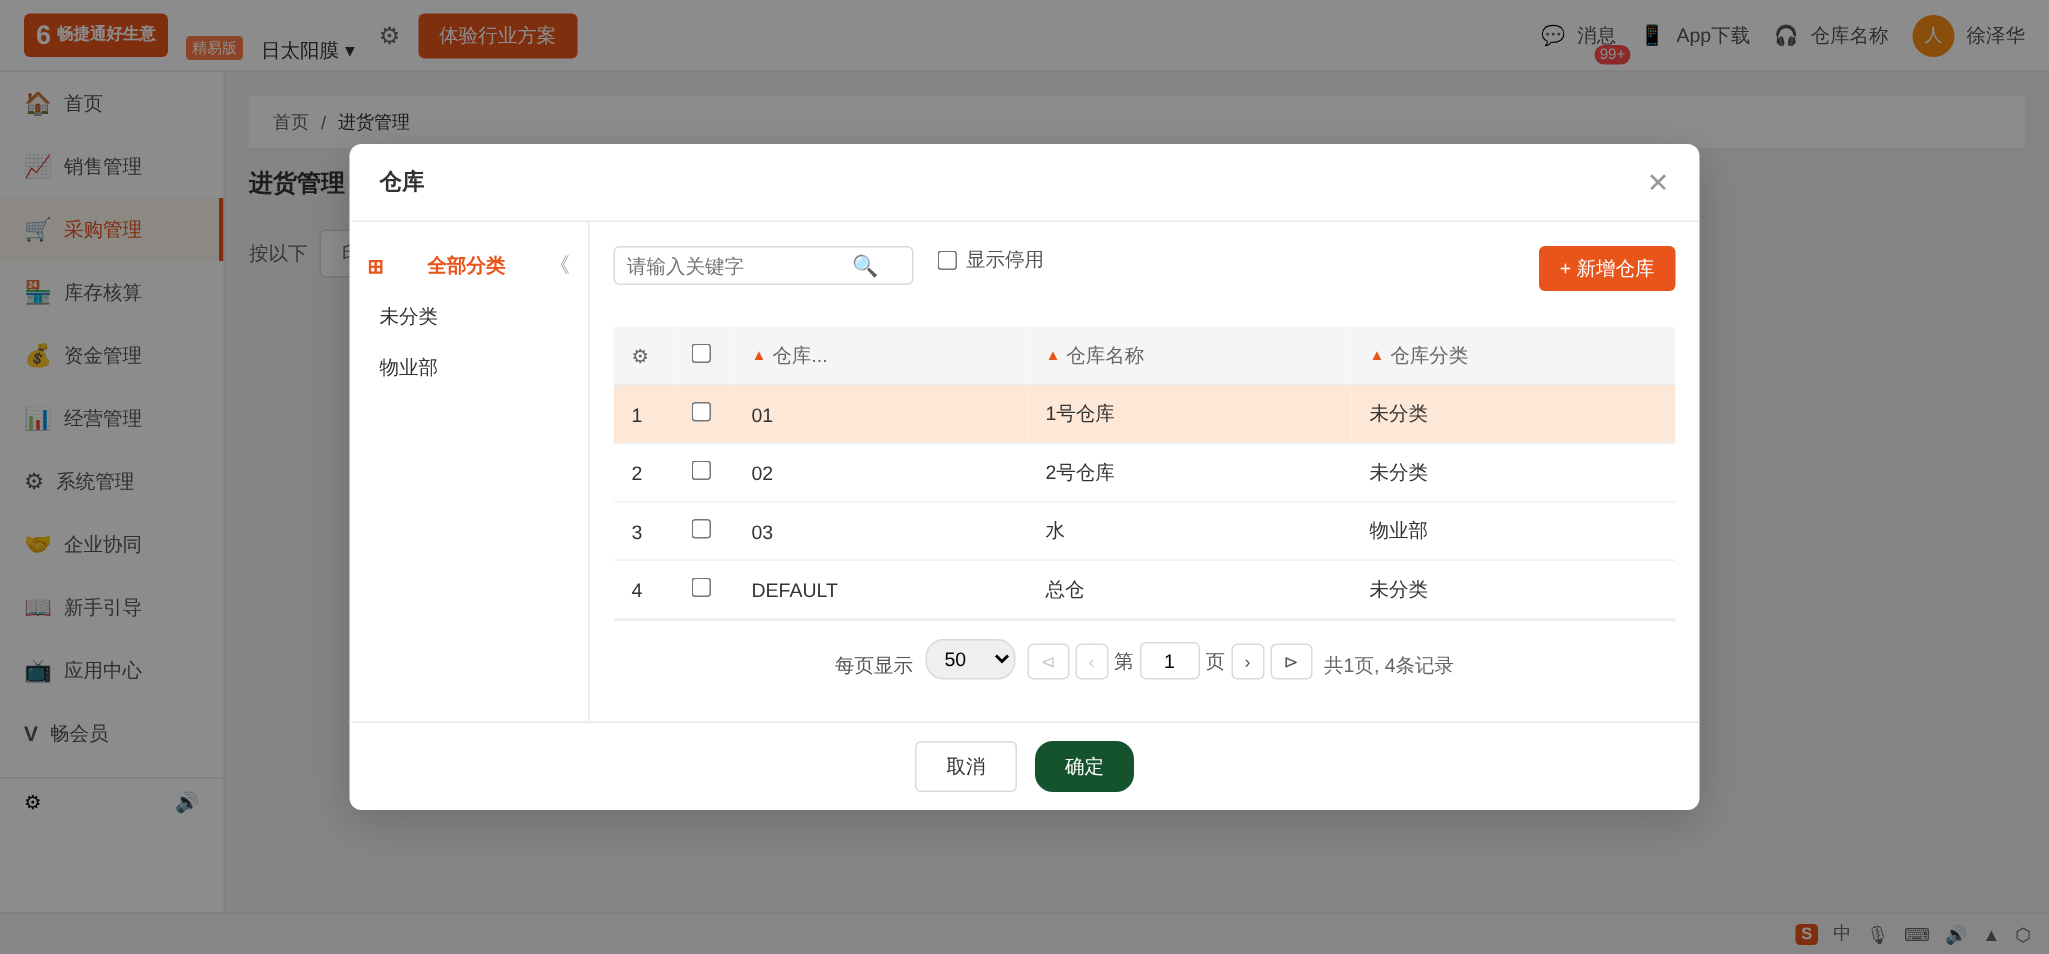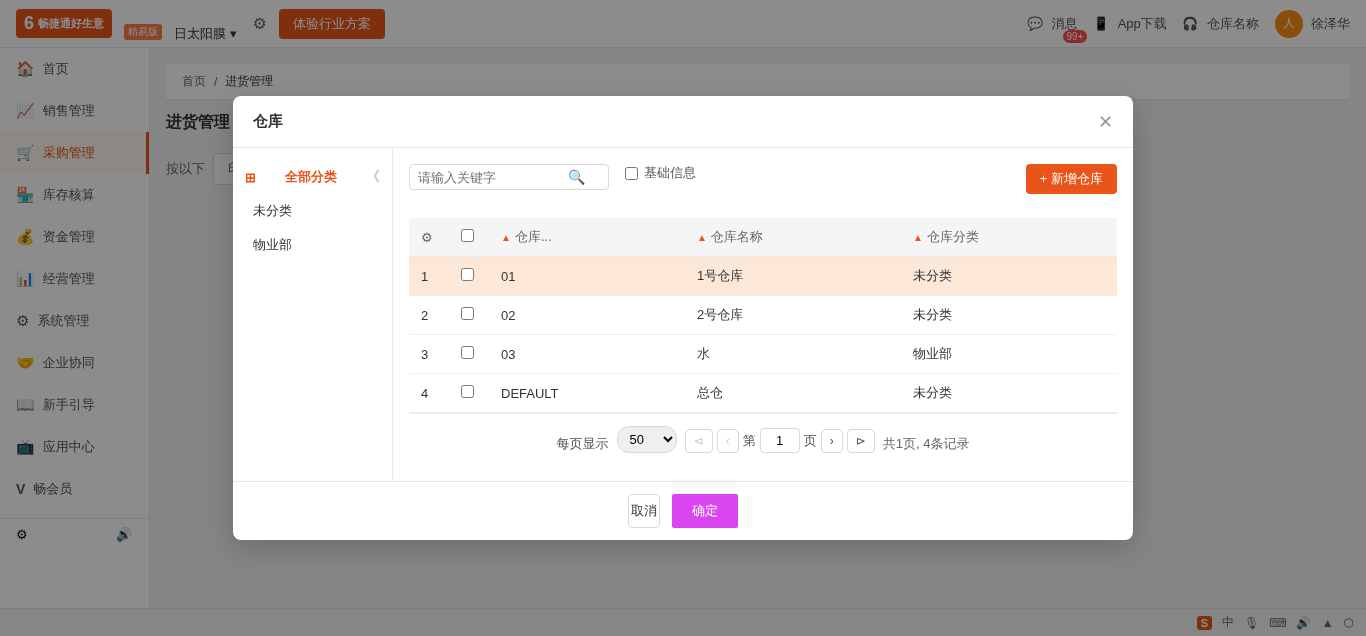--- a/index.html
+++ b/index.html
@@ -77,22 +77,22 @@
     .modal-footer-pagination { border-top: 1px solid #e8e8e8; padding: 12px 16px; display: flex; align-items: flex-end; justify-content: center; gap: 8px; font-size: 13px; color: #555; }
     .page-select { border: 1px solid #d9d9d9; border-radius: 12px; padding: 4px 8px; font-size: 13px; cursor: pointer; }
     .page-nav { display: flex; align-items: center; gap: 4px; }
     .page-nav button { background: #fff; border: 1px solid #d9d9d9; border-radius: 4px; padding: 4px 8px; cursor: pointer; color: #555; font-size: 12px; }
     .page-nav button:disabled { color: #ccc; cursor: default; }
     .page-input { border: 1px solid #d9d9d9; border-radius: 4px; padding: 4px 6px; width: 40px; text-align: center; font-size: 13px; }
     .page-total { color: #666; }
 
     
     .modal-confirm { padding: 12px 20px; border-top: 1px solid #e8e8e8; display: flex; justify-content: center; gap: 12px; }
-    .btn-cancel { background: #fff; color: #333; border: 1px solid #d9d9d9; border-radius: 4px; padding: 7px 2px; font-size: 13px; cursor: pointer; }
-    .btn-confirm { background: #d946ef; color: #fff; border: none; border-radius: 2px; padding: 7px 20px; font-size: 13px; cursor: pointer; }
+    .btn-cancel { background: #fff; color: #333; border: 1px solid #d9d9d9; border-radius: 4px; padding: 7px 20px; font-size: 13px; cursor: pointer; }
+    .btn-confirm { background: #14532d; color: #fff; border: none; border-radius: 12px; padding: 7px 20px; font-size: 13px; cursor: pointer; }
 
     
     .statusbar { position: fixed; bottom: 0; left: 0; width: 100%; height: 28px; background: #f5f5f5; border-top: 1px solid #e8e8e8; display: flex; align-items: center; justify-content: flex-end; padding: 0 12px; gap: 10px; font-size: 12px; color: #666; z-index: 50; }
     .status-s-logo { background: #e8541a; color: #fff; border-radius: 3px; padding: 1px 4px; font-weight: bold; font-size: 11px; }
 
     .topbar-section { display: flex; align-items: center; gap: 8px; font-size: 13px; color: #555; cursor: pointer; }
   </style>
 </head>
 <body>
 
@@ -228,21 +228,21 @@
 
     <div class="modal-main">
 
       <div class="modal-toolbar">
         <div class="search-input-wrap">
           <input type="text" placeholder="请输入关键字" style="">
           <span class="search-icon">🔍</span>
         </div>
         <label class="checkbox-label">
           <input type="checkbox" style="">
-          <span>基础信息</span>
+          <span>显示停用</span>
         </label>
         <button class="btn btn-primary modal-toolbar .btn-add" style="margin-left:auto;">+ 新增仓库</button>
       </div>
 
       <div class="modal-table">
         <table>
           <thead>
             <tr>
               <th style="width:40px;"><span>⚙</span></th>
               <th style="width:40px;"><input type="checkbox" style=""></th>

